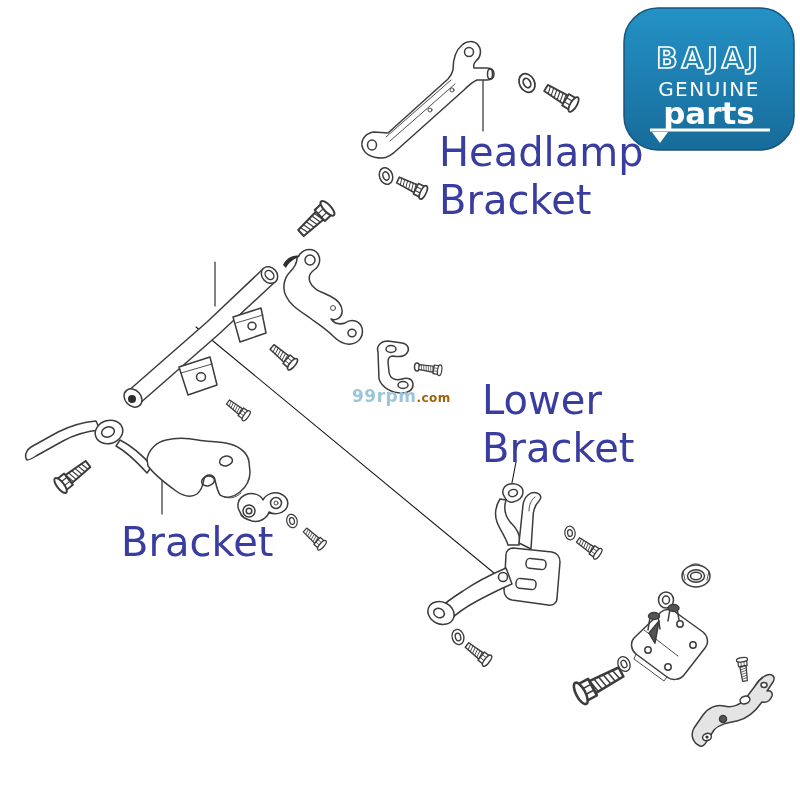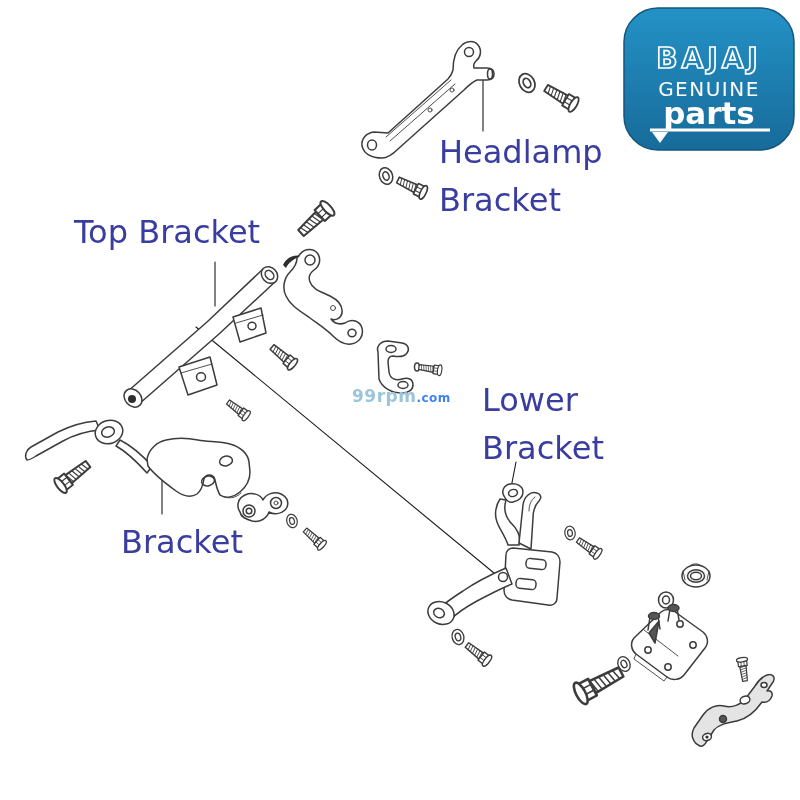--- a/index.html
+++ b/index.html
@@ -9,26 +9,26 @@
   svg.art{position:absolute;left:0;top:0;}
   svg.art path, svg.art ellipse, svg.art circle, svg.art rect, svg.art line{
       stroke:#3c3c3c;stroke-width:1.5;fill:none;stroke-linecap:round;stroke-linejoin:round;}
   svg.art .f{fill:#fff;}
   svg.art .dk{fill:#2e2e2e;stroke:none;}
   svg.art .sh{fill:#555;stroke:#3c3c3c;}
   svg.art .gray{fill:#e4e4e4;}
   svg.art .thin{stroke-width:0.9;}
   svg.art .leader{stroke:#1a1a1a;stroke-width:1.1;}
   
-  .label{position:absolute;color:#3a3da0;font-size:32px;line-height:48px;white-space:nowrap;}
+  .label{position:absolute;color:#3a3da0;font-size:40px;line-height:48px;white-space:nowrap;}
   .label span{display:block;}
   
   .wm{position:absolute;left:352px;top:386px;font-weight:bold;font-size:17px;
       color:#9cc4db;letter-spacing:0.5px;}
-  .wm .suffix{font-size:12px;color:#3b82f6;font-weight:bold;}
+  .wm .suffix{font-size:12px;color:#a16207;font-weight:bold;}
   
   svg.logo{position:absolute;left:622px;top:6px;}
   svg.logo text{font-family:"DejaVu Sans",sans-serif;}
 </style>
 </head>
 <body>
 
 <div class="stage">
 
   <svg class="art" width="800" height="800" viewBox="0 0 800 800">
@@ -196,23 +196,20 @@
         L767,691 C770,690 773,692 772,696 C770,701 766,703 762,702 C755,712 746,719 737,721
         C728,723 719,724 714,730 L707,741 C705,745 702,747 700,746 Z"></path>
       <ellipse class="f" cx="707" cy="737" rx="4.5" ry="3.5" transform="rotate(-20 707 737)"></ellipse>
       <circle class="dk" cx="707" cy="737" r="1.6"></circle>
       <ellipse class="f" cx="745" cy="700" rx="5" ry="3.8" transform="rotate(-20 745 700)"></ellipse>
       <circle class="sh" cx="723" cy="719" r="3.5"></circle>
       <ellipse class="f" cx="764" cy="685" rx="3" ry="2.5"></ellipse>
     </g>
   </svg>
 
-  <div class="label" style="left:74px;top:212px;line-height:40px;">
-    <span>Top Bracket</span>
-  </div>
 
   <div class="label" style="left:439px;top:128px;">
     <span>Headlamp</span>
     <span>Bracket</span>
   </div>
 
   <div class="label" style="left:482px;top:366px;margin-top:10px;">
     <span>Lower</span>
     <span>Bracket</span>
   </div>

